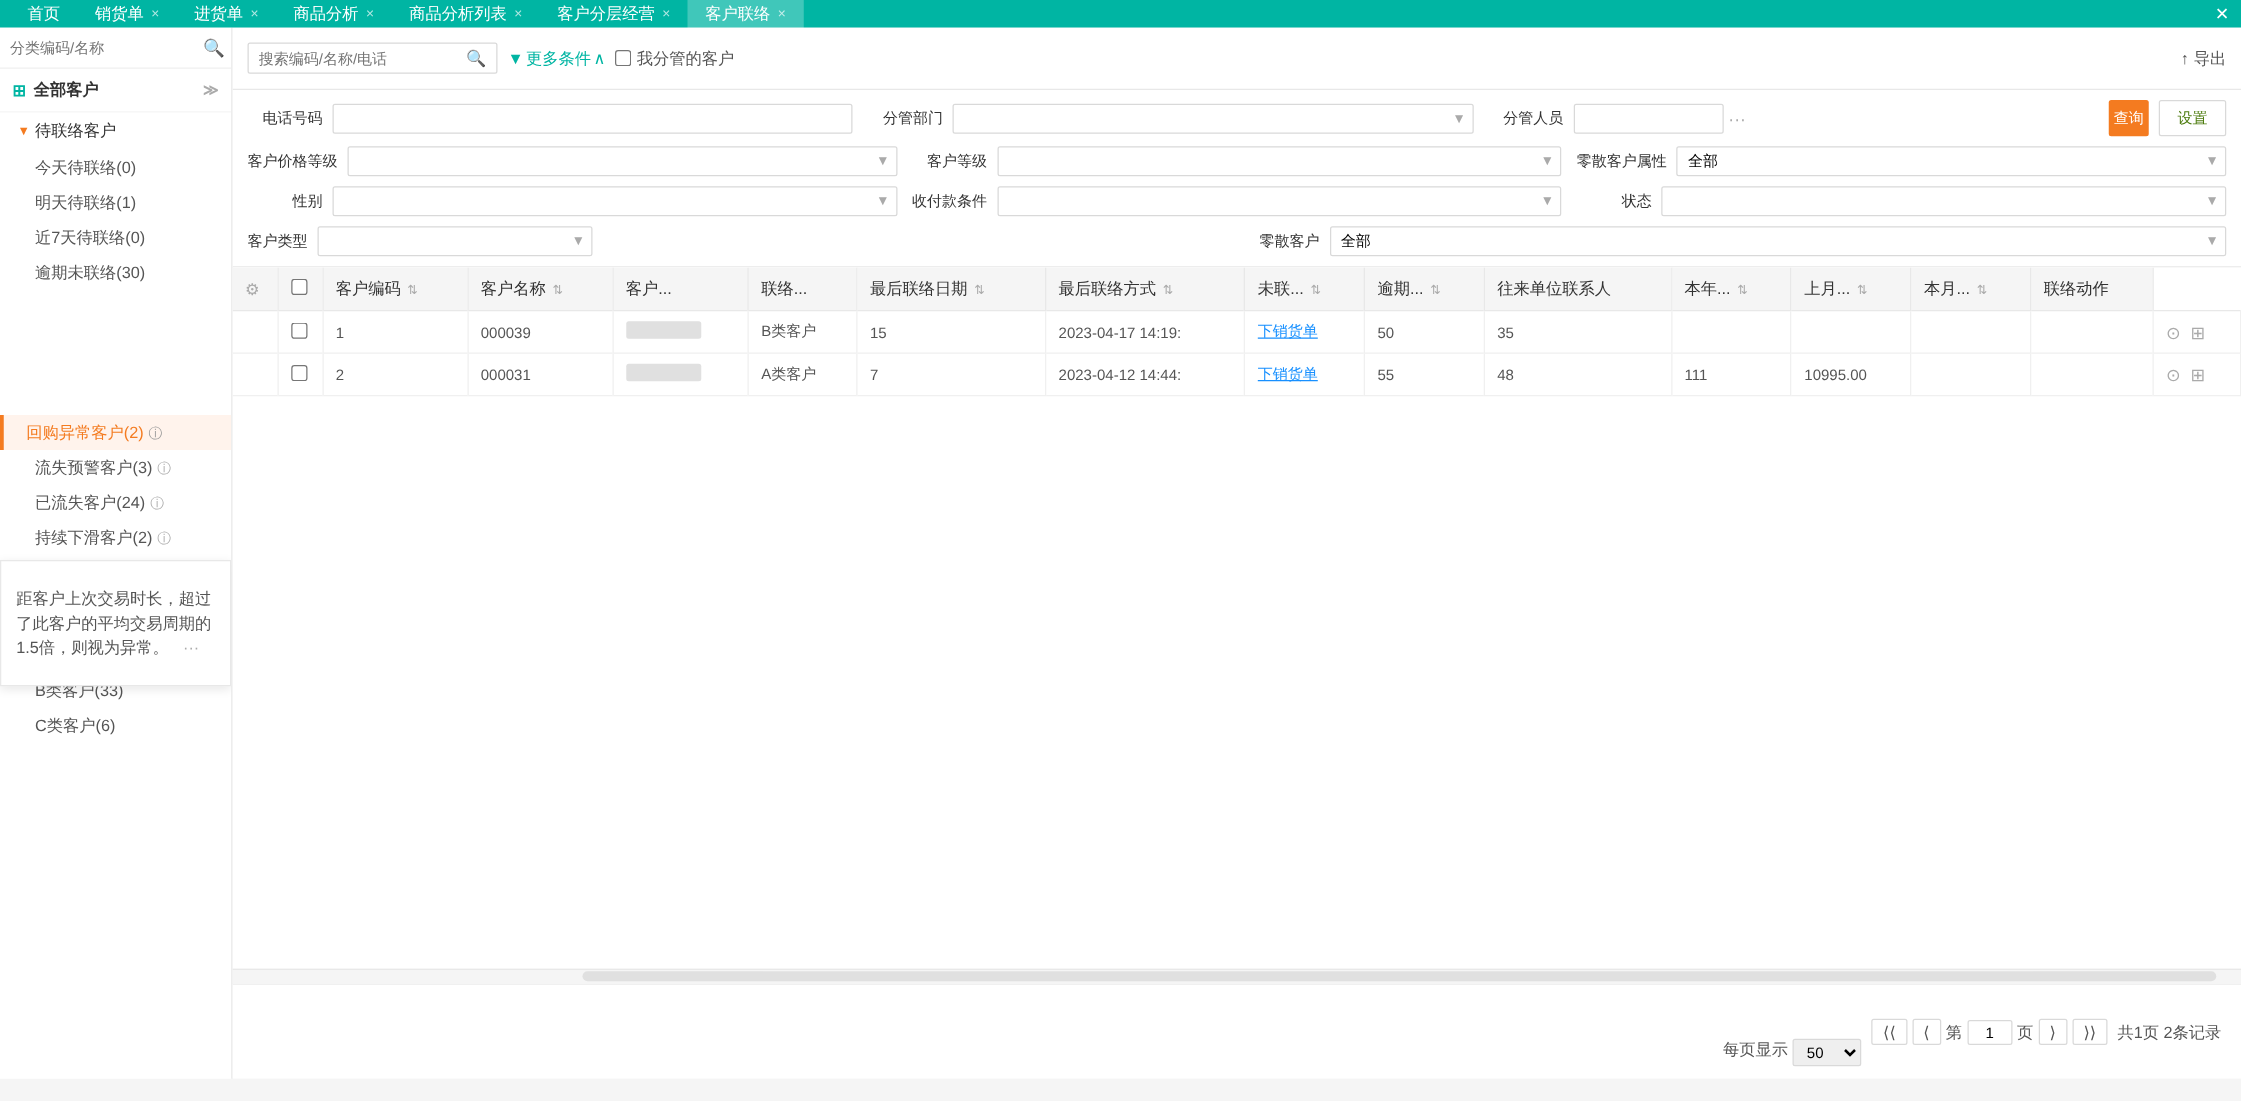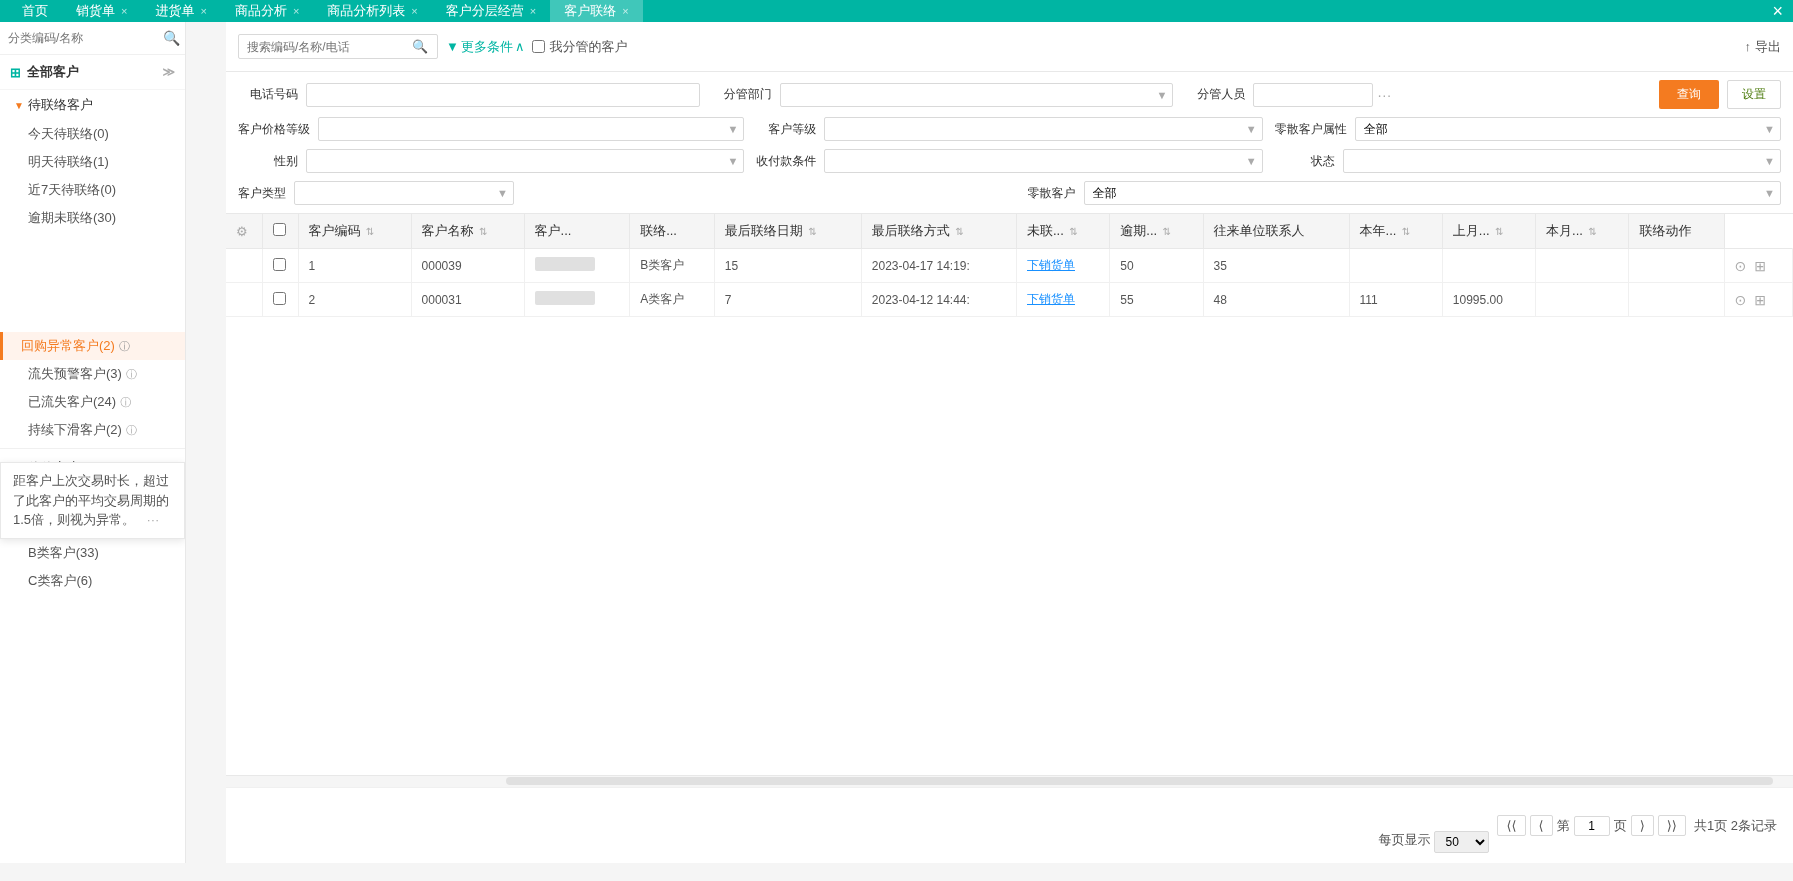--- a/index.html
+++ b/index.html
@@ -18,21 +18,21 @@
     .top-nav .nav-item.active { background: rgba(255,255,255,0.25); }
     .top-nav .nav-item .close-x {
       margin-left: 6px; font-size: 11px; opacity: 0.7;
     }
     .top-nav-close {
       position: absolute; right: 10px; top: 50%; transform: translateY(-50%);
       color: #fff; font-size: 18px; cursor: pointer;
     }
 
     
-    .main-layout { display: flex; height: calc(881px - 40px); gap: 40px; }
+    .main-layout { display: flex; height: calc(881px - 40px); }
 
     
     .sidebar {
       width: 186px; background: #fff; border-right: 1px solid #e8e8e8;
       overflow-y: auto; flex-shrink: 0;
     }
     .sidebar-search {
       display: flex; align-items: center; padding: 8px;
       border-bottom: 1px solid #f0f0f0;
     }
@@ -131,21 +131,21 @@
     .filter-select-wrap select {
       width: 100%; border: 1px solid #d9d9d9; border-radius: 2px;
       padding: 4px 24px 4px 8px; font-size: 12px; outline: none;
       background: #fff; appearance: none; -webkit-appearance: none; cursor: pointer;
     }
     .filter-select-wrap .chevron-icon {
       position: absolute; right: 6px; color: #aaa; pointer-events: none; font-size: 11px;
     }
     .filter-btn-group { display: flex; gap: 8px; align-items: center; }
     .btn-query {
-      background: #f47b20; color: #fff; border: none; padding: 6px 18px;
+      background: #f47b20; color: #fff; border: none; padding: 6px 4px;
       border-radius: 2px; cursor: pointer; font-size: 12px;
     }
     .btn-settings {
       background: #fff; color: #4d7c0f; border: 1px solid #d9d9d9; padding: 5px 14px;
       border-radius: 2px; cursor: pointer; font-size: 12px;
     }
 
     
     .table-container {
       flex: 1; overflow: auto; background: #fff;
@@ -201,23 +201,23 @@
       border-radius: 2px; cursor: pointer; color: #555;
     }
     .pagination .page-input {
       width: 36px; border: 1px solid #d9d9d9; border-radius: 2px;
       padding: 2px 4px; text-align: center; font-size: 12px; outline: none;
     }
     .pagination .total-info { color: #555; }
 
     
     .tooltip-box {
-      position: absolute; left: 0; top: 230px;
+      position: absolute; left: 0; top: 216px;
       background: #fff; border: 1px solid #e8e8e8;
-      padding: 8px 12px; font-size: 12px; color: #555;
+      padding: 20px 12px; font-size: 12px; color: #555;
       box-shadow: 0 2px 8px rgba(0,0,0,0.1); z-index: 100;
       max-width: 320px; line-height: 1.5;
     }
 
     
     ::-webkit-scrollbar { width: 6px; height: 6px; }
     ::-webkit-scrollbar-track { background: #f5f5f5; }
     ::-webkit-scrollbar-thumb { background: #ccc; border-radius: 3px; }
   </style>
 </head>

